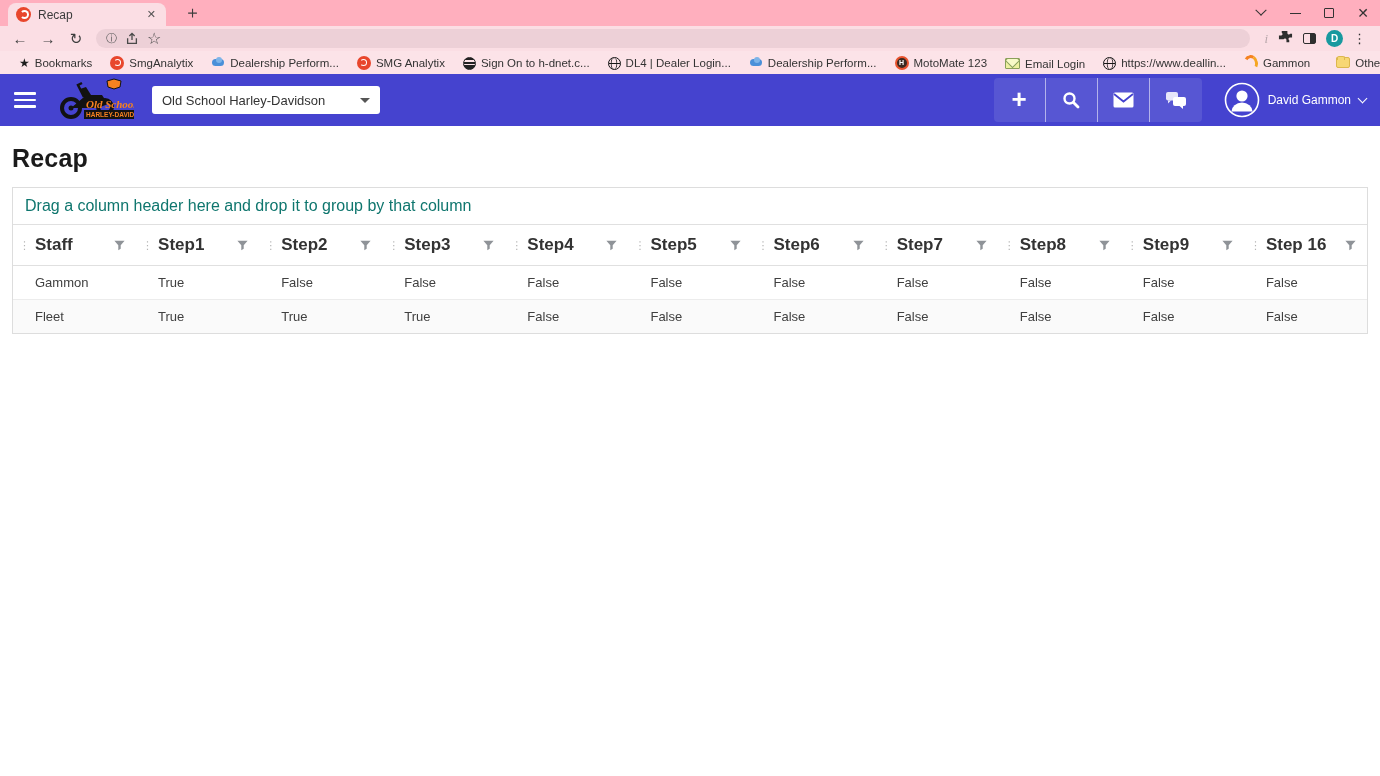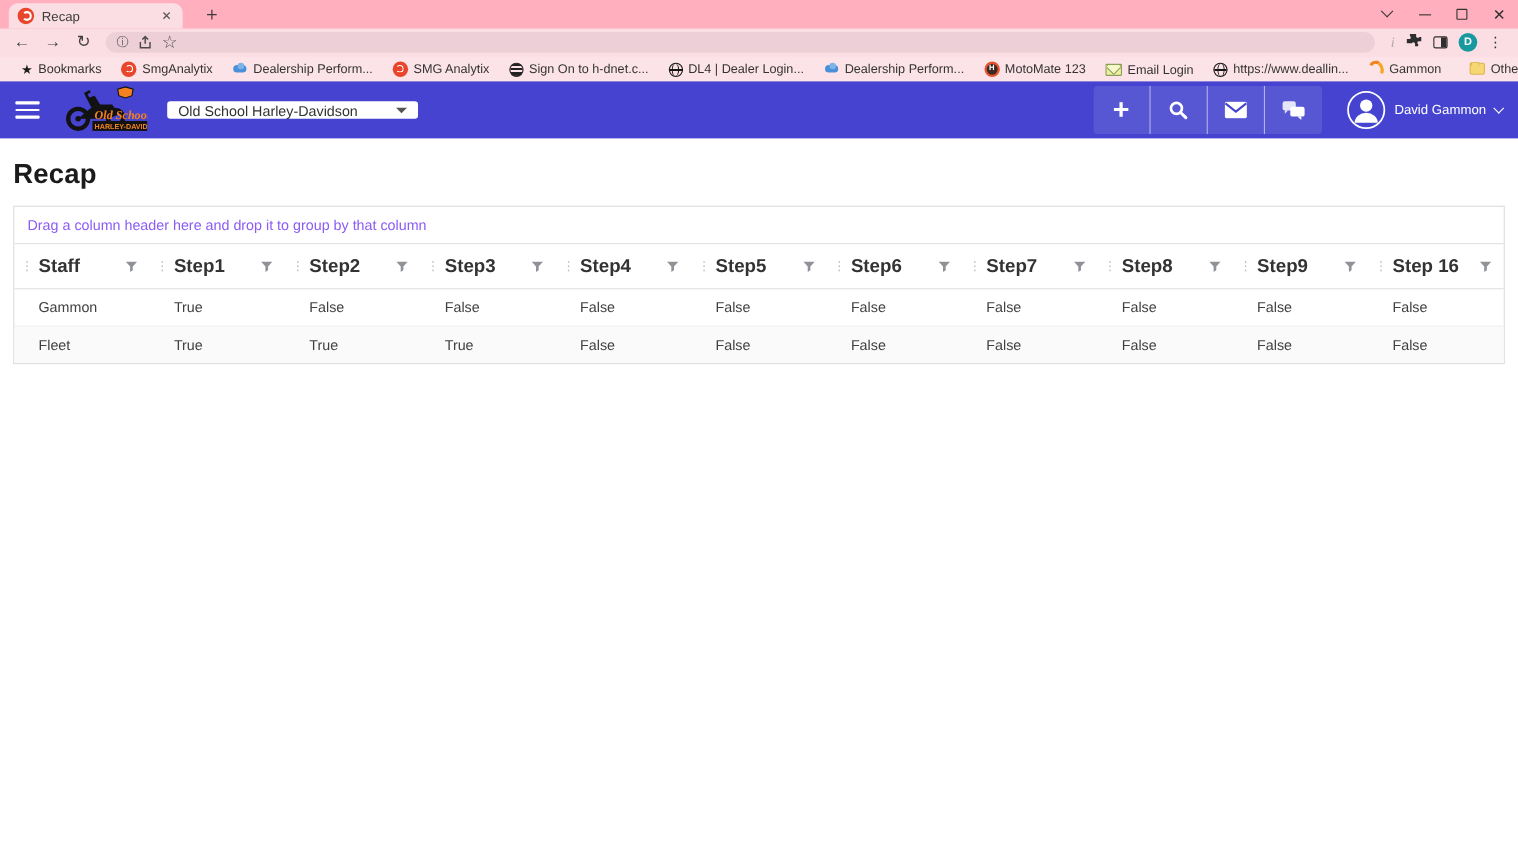--- a/index.html
+++ b/index.html
@@ -54,35 +54,35 @@
   .bm-sep { width:1px; height:14px; background:#d8b7bd; margin:0 4px; }
   .bi-folder-yellow { width:14px; height:11px; background:#f7d774; border:1px solid #dcb74e; border-radius:1px 2px 2px 2px; }
   .bi-folder-yellow::before { content:""; position:absolute; top:-2px; left:0; width:6px; height:3px; background:#f7d774; border:1px solid #dcb74e; border-bottom:none; border-radius:2px 2px 0 0; }
   .spacer { flex:1; }
 
   
   .appheader { height:52px; background:#4543cf; display:flex; align-items:center; padding:0 14px; color:#fff; }
   .hamburger { width:22px; display:flex; flex-direction:column; gap:4px; margin-right:22px; cursor:pointer; }
   .hamburger span { height:2.5px; background:#fff; border-radius:1px; }
   .logo { margin-right:18px; display:flex; align-items:center; }
-  .dealer-select { width:228px; height:16px; background:#fff; border-radius:3px; display:flex; align-items:center; padding:0 10px; color:#333; font-size:13px; }
+  .dealer-select { width:228px; height:28px; background:#fff; border-radius:3px; display:flex; align-items:center; padding:0 10px; color:#333; font-size:13px; }
   .dealer-select .sel-caret { margin-left:auto; width:0; height:0; border-left:5px solid transparent; border-right:5px solid transparent; border-top:5px solid #555; }
   .hdr-actions { margin-left:auto; display:flex; align-items:stretch; height:44px; border-radius:4px; overflow:hidden; }
   .hdr-btn { width:52px; display:flex; align-items:center; justify-content:center; background:rgba(255,255,255,0.10); border-right:1px solid rgba(255,255,255,0.55); cursor:pointer; }
   .hdr-btn:last-child { border-right:none; }
   .plus-glyph { font-size:26px; font-weight:bold; color:#fff; line-height:1; margin-top:-3px; }
   .userarea { display:flex; align-items:center; gap:8px; margin-left:22px; cursor:pointer; }
   .user-name { font-size:12px; color:#fff; white-space:nowrap; }
   .user-caret { width:7px; height:7px; border-right:1.8px solid #fff; border-bottom:1.8px solid #fff; transform:rotate(45deg); margin-top:-3px; }
 
   
   .main { background:#fff; height:652px; }
   .page-title { font-size:25px; font-weight:bold; color:#1b1b1b; padding:18px 12px 14px; letter-spacing:0.2px; }
   .grid-panel { margin:0 12px; border:1px solid #ddd; background:#fff; }
-  .groupbar { padding:9px 12px; font-size:13px; color:#8b5cf6; border-bottom:1px solid #e0e0e0; }
+  .groupbar { padding:9px 12px; font-size:16px; color:#0f766e; border-bottom:1px solid #e0e0e0; }
   .grid-head, .grid-row { display:grid; grid-template-columns:repeat(11, 1fr); }
   .grid-head { border-bottom:1px solid #e0e0e0; }
   .hcell { display:flex; align-items:center; padding:10px 10px 10px 6px; gap:5px; min-height:37px; }
   .hcell .handle { color:#b5b5b5; font-size:11px; line-height:0.6; letter-spacing:0; }
   .hcell .hlabel { font-size:17px; font-weight:bold; color:#333; }
   .hcell .funnel { margin-left:auto; display:flex; align-items:center; cursor:pointer; }
   .grid-row { border-bottom:1px solid #ececec; }
   .grid-row:last-child { border-bottom:none; }
   .grid-row.stripe { background:#fafafa; }
   .dcell { padding:9px 10px 9px 22px; font-size:13px; color:#404040; min-height:32px; display:flex; align-items:center; }

